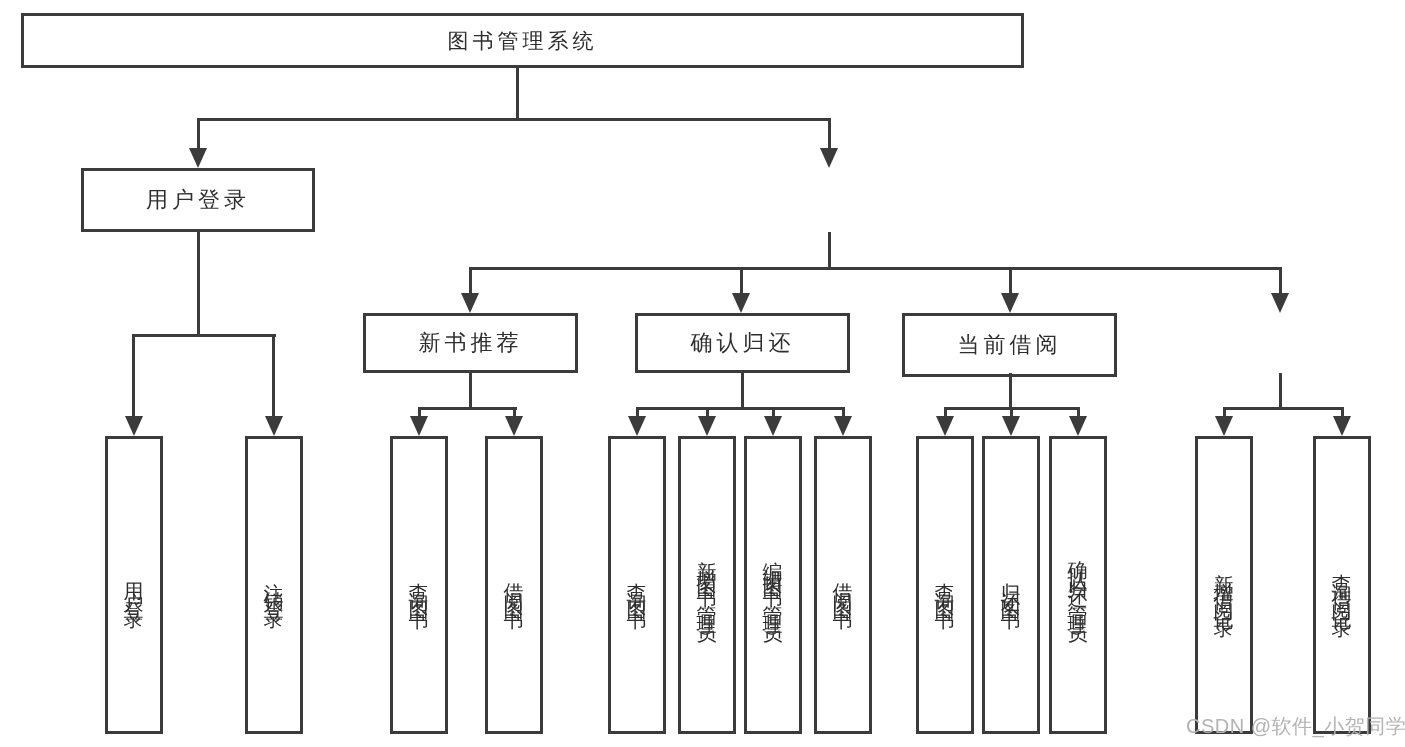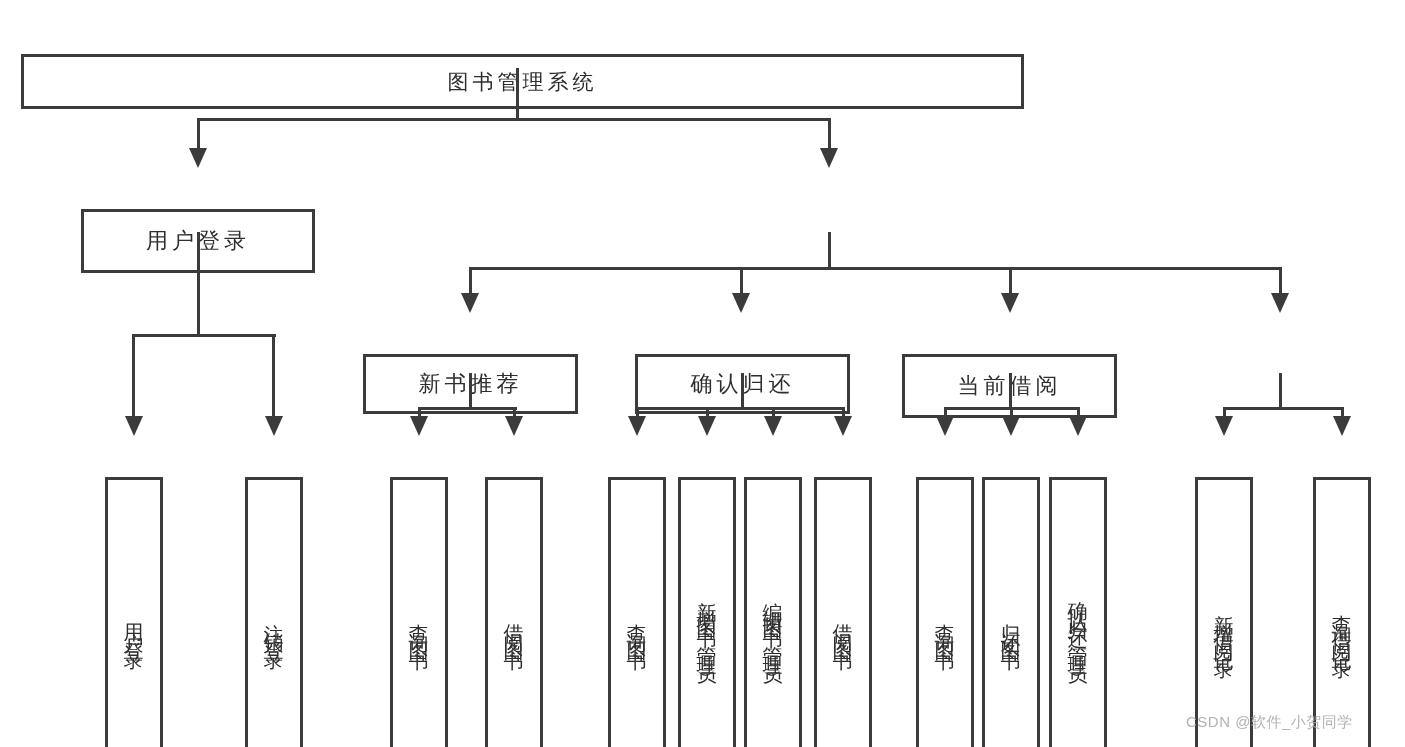--- a/index.html
+++ b/index.html
@@ -13,21 +13,20 @@
   }
   .box {
     position: absolute;
     box-sizing: border-box;
     border: 3px solid #3b3b3b;
     background: #ffffff;
     display: flex;
     align-items: center;
     justify-content: center;
     color: #2e2e2e;
-    margin-top: 41px;
   }
   .box.h .lbl {
     font-size: 22px;
     letter-spacing: 4px;
     white-space: nowrap;
     color: #2e2e2e;
   }
   .box.root .lbl { font-size: 21px; }
   .box.v .lbl {
     writing-mode: vertical-rl;
@@ -43,21 +42,21 @@
     position: absolute;
     width: 0; height: 0;
     border-left: 9px solid transparent;
     border-right: 9px solid transparent;
     border-top: 20px solid #3b3b3b;
   }
   .watermark {
     position: absolute;
     left: 1186px;
     top: 713px;
-    font-size: 15px;
+    font-size: 20px;
     letter-spacing: 0.5px;
     color: #b3b3b3;
     white-space: nowrap;
     z-index: 10;
   }
 </style>
 </head>
 <body>
 
 <div class="canvas">

